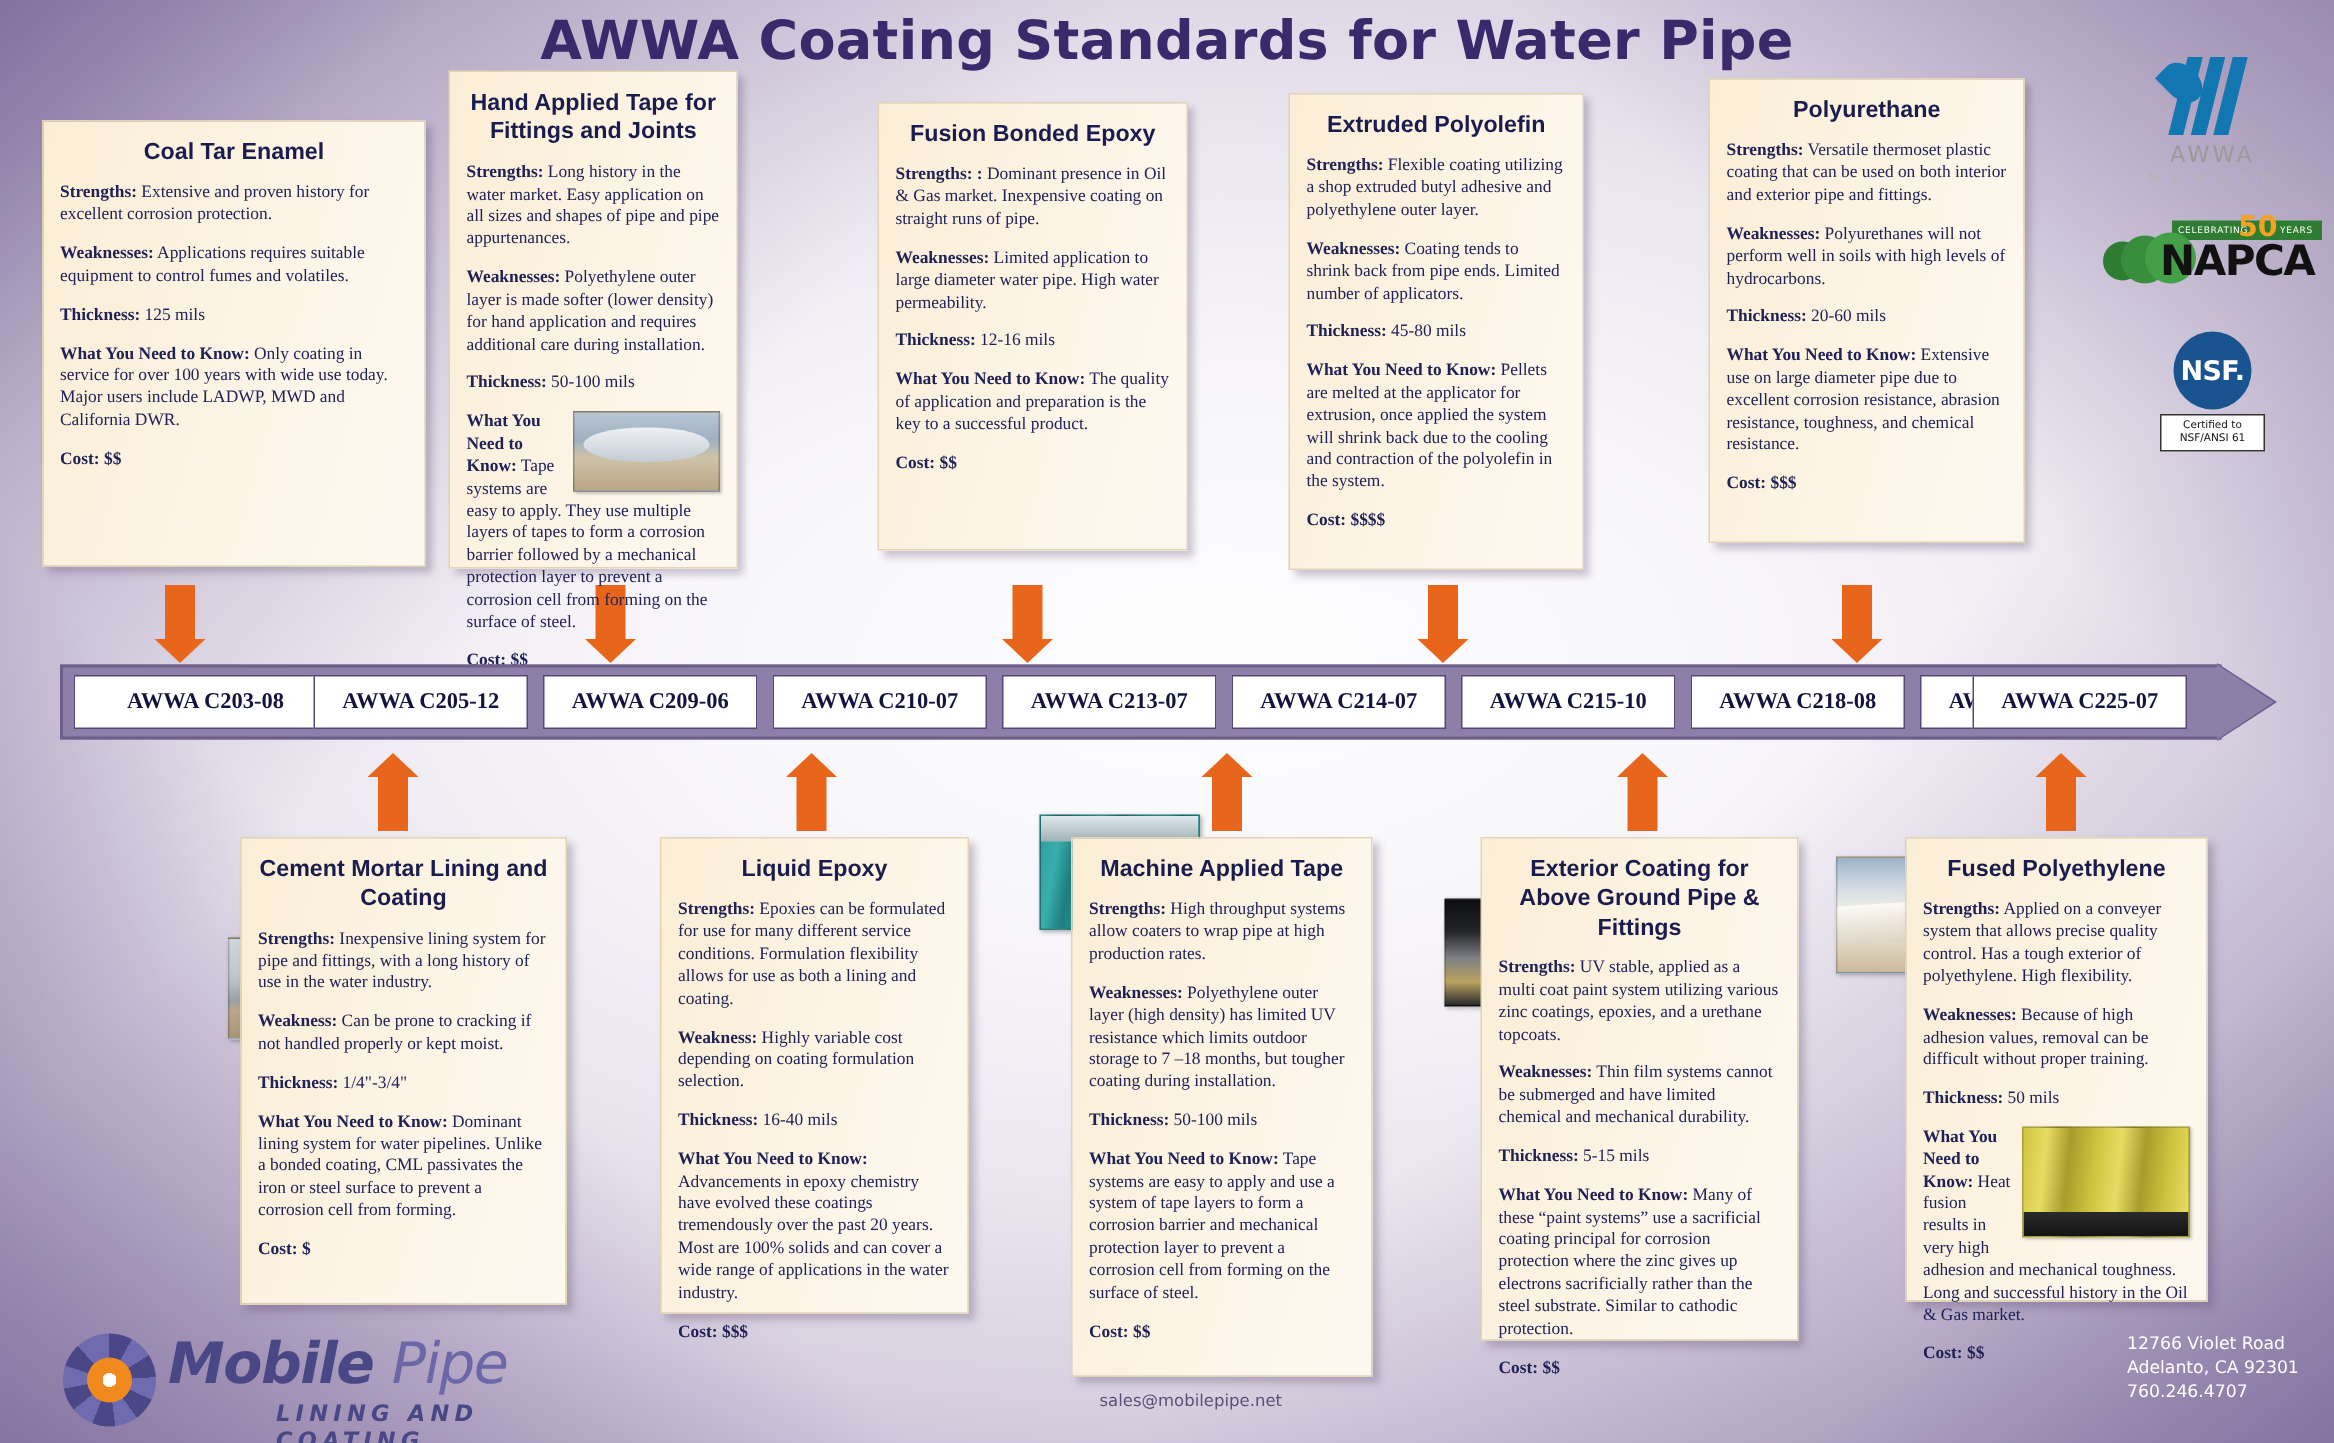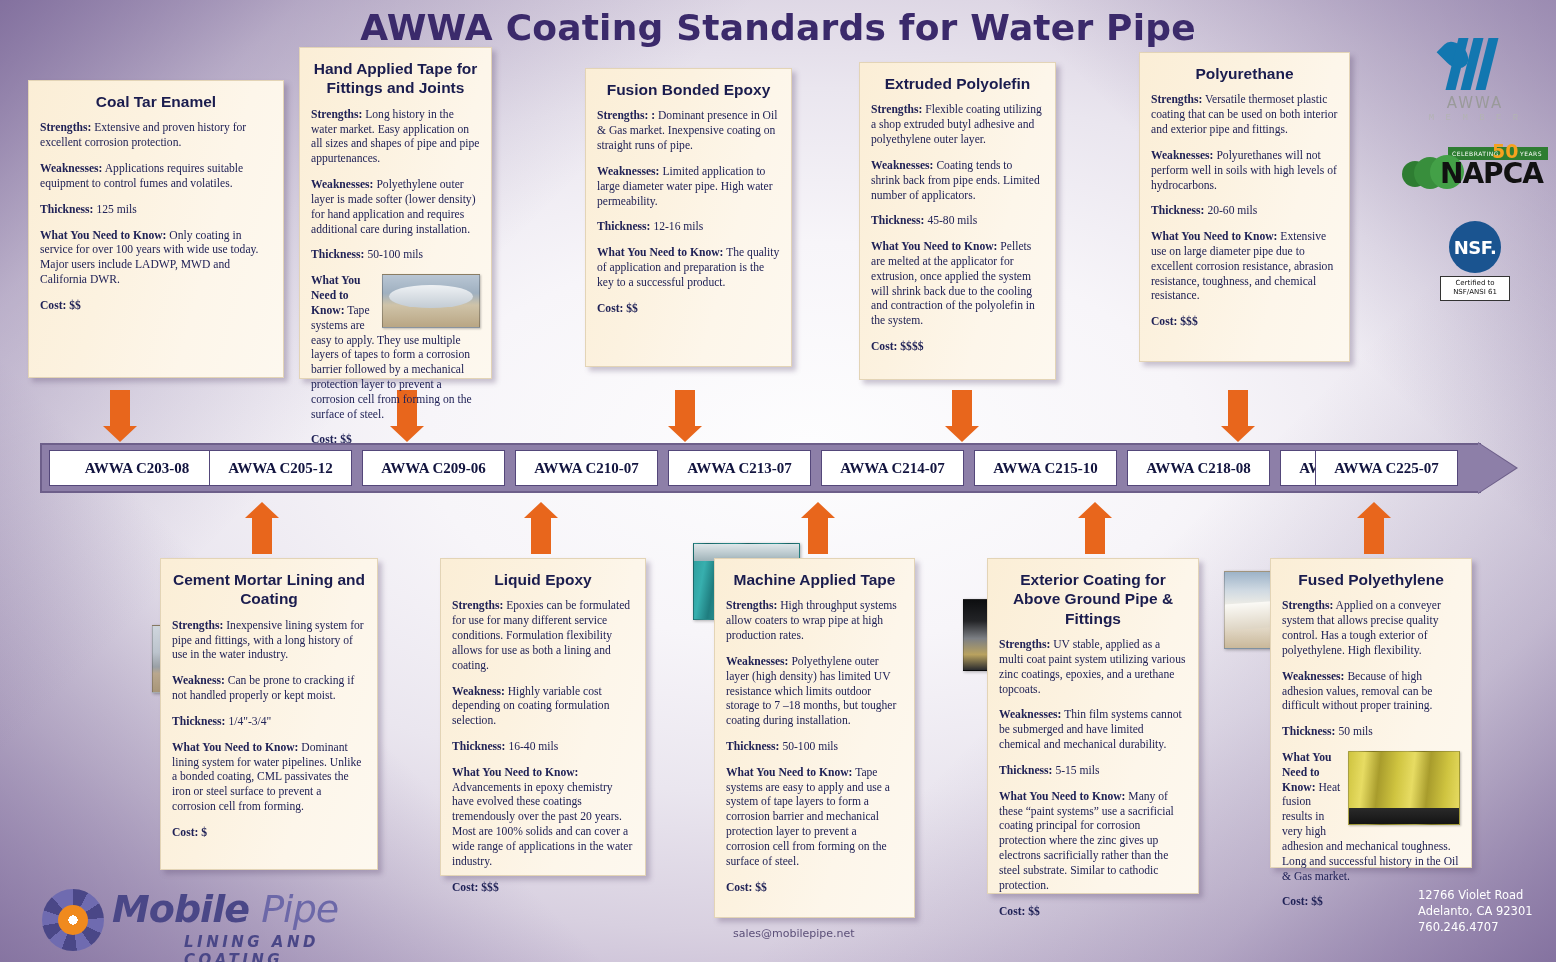--- a/index.html
+++ b/index.html
@@ -143,21 +143,21 @@
   
   #logos{position:absolute;left:1400px;top:36px;width:150px;z-index:5;}
   .logo-awwa{position:relative;width:150px;text-align:center;}
   .awwa-mark{position:relative;height:56px;width:150px;}
   .awwa-drop{position:absolute;left:44px;top:4px;width:22px;height:30px;
      background:#1277b0;border-radius:0 50% 50% 50%;transform:rotate(-45deg);}
   .awwa-t1{position:absolute;left:67px;top:2px;width:10px;height:52px;background:#1277b0;transform:skewX(-14deg);}
   .awwa-t2{position:absolute;left:82px;top:2px;width:10px;height:52px;background:#1277b0;transform:skewX(-14deg);}
   .awwa-t0{position:absolute;left:52px;top:2px;width:10px;height:52px;background:#1277b0;transform:skewX(-14deg);}
   .awwa-word{font-family:"DejaVu Sans", sans-serif;font-size:15px;letter-spacing:2px;color:#9a9a9a;margin-top:2px;}
-  .awwa-sub{font-family:Liberation Mono, monospace;font-size:9px;letter-spacing:3px;color:#b3b3b3;margin-top:1px;}
+  .awwa-sub{font-family:Liberation Sans, sans-serif;font-size:9px;letter-spacing:3px;color:#b3b3b3;margin-top:1px;}
 
   .logo-napca{position:relative;width:150px;height:48px;margin-top:26px;}
   .nap-c1{position:absolute;left:2px;top:12px;width:26px;height:26px;border-radius:50%;background:#2e7d32;}
   .nap-c2{position:absolute;left:14px;top:8px;width:32px;height:32px;border-radius:50%;background:#388e3c;}
   .nap-c3{position:absolute;left:30px;top:6px;width:34px;height:34px;border-radius:50%;background:#43a047;}
   .nap-word{position:absolute;left:40px;top:8px;font-family:"DejaVu Sans", sans-serif;
      font-weight:bold;font-size:28px;letter-spacing:-1px;color:#111;}
   .nap-band{position:absolute;left:48px;top:-2px;height:13px;width:100px;background:#2e7d32;}
   .nap-band span{font-family:"DejaVu Sans", sans-serif;font-size:6px;color:#fff;letter-spacing:.5px;
      position:absolute;top:3px;}

